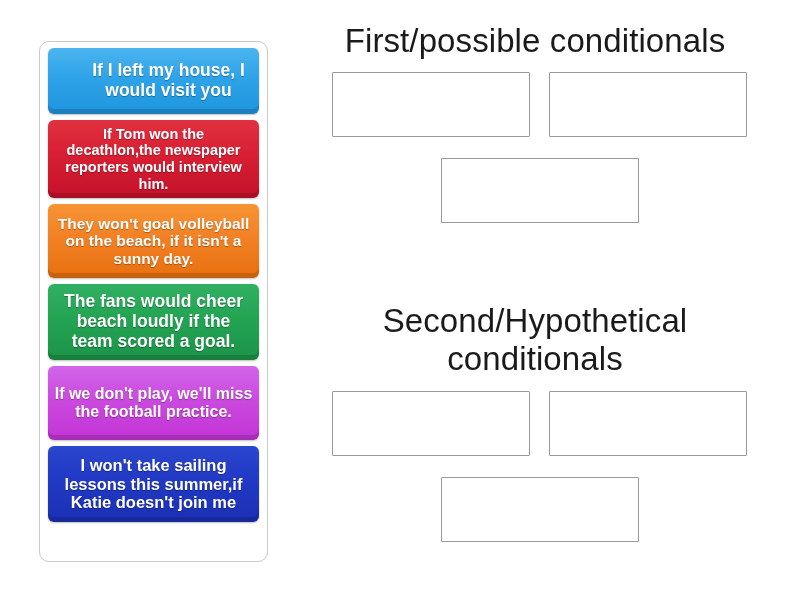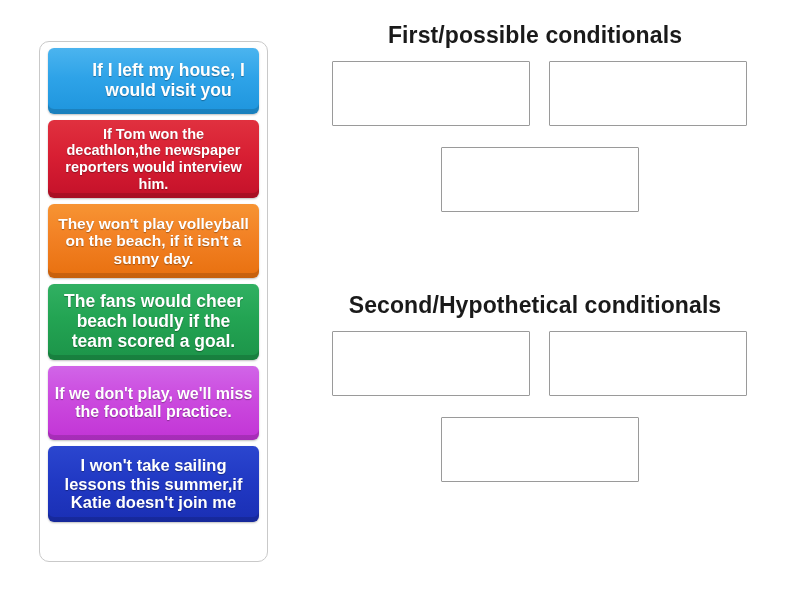--- a/index.html
+++ b/index.html
@@ -99,26 +99,26 @@
   }
 
   
   .group {
     position: absolute;
     left: 300px;
     width: 470px;
   }
 
   .group-1 { top: 22px; }
-  .group-2 { top: 292px; }
+  .group-2 { top: 302px; }
 
   .group-title {
     text-align: center;
-    font-size: 23px;
-    font-weight: bold;
+    font-size: 33px;
+    font-weight: normal;
     color: #1a1a1a;
     line-height: 1.16;
     letter-spacing: 0.1px;
   }
 
   .dropzones {
     position: relative;
     margin-top: 12px;
     height: 162px;
   }
@@ -143,21 +143,21 @@
 
     <div class="tile tile-1 skin-blue">
       <span class="tile-text">If I left my house, I would visit you</span>
     </div>
 
     <div class="tile tile-2 skin-red">
       <span class="tile-text">If Tom won the decathlon,the newspaper reporters would interview him.</span>
     </div>
 
     <div class="tile tile-3 skin-orange">
-      <span class="tile-text">They won't play volleyball on the beach, if it isn't a sunny day.</span>
+      <span class="tile-text">They won't goal volleyball on the beach, if it isn't a sunny day.</span>
     </div>
 
     <div class="tile tile-4 skin-green">
       <span class="tile-text">The fans would cheer beach loudly if the team scored a goal.</span>
     </div>
 
     <div class="tile tile-5 skin-magenta">
       <span class="tile-text">If we don't play, we'll miss the football practice.</span>
     </div>
 

